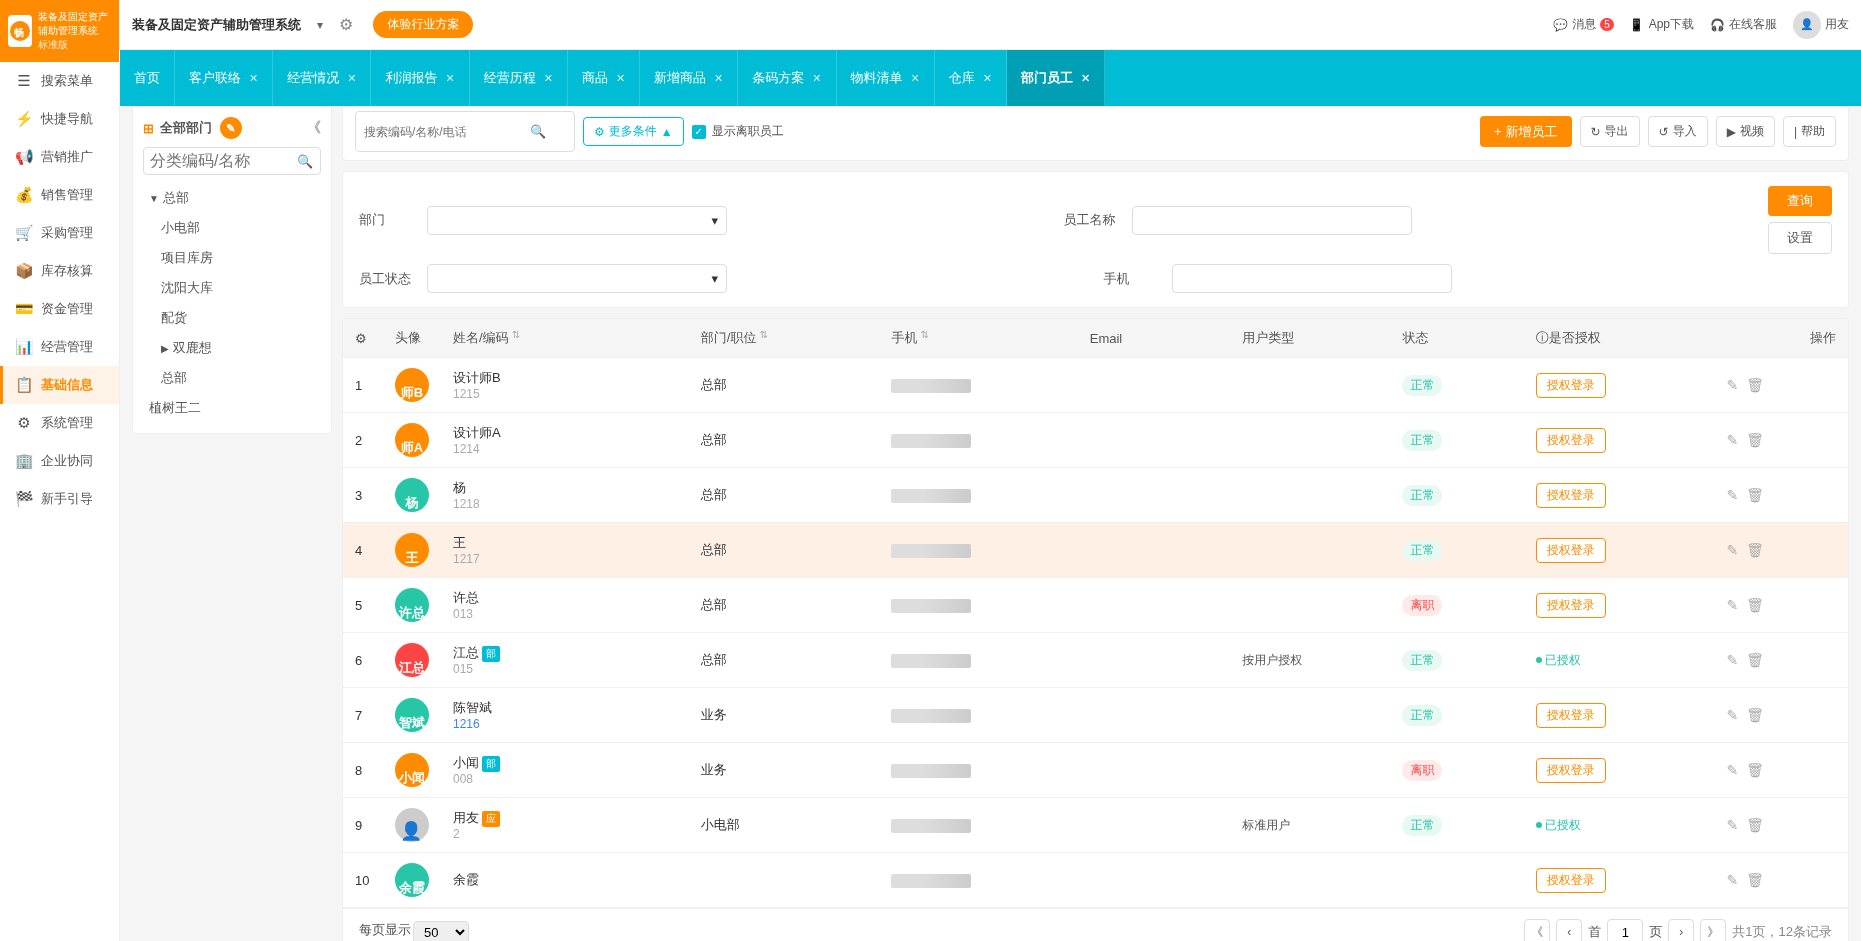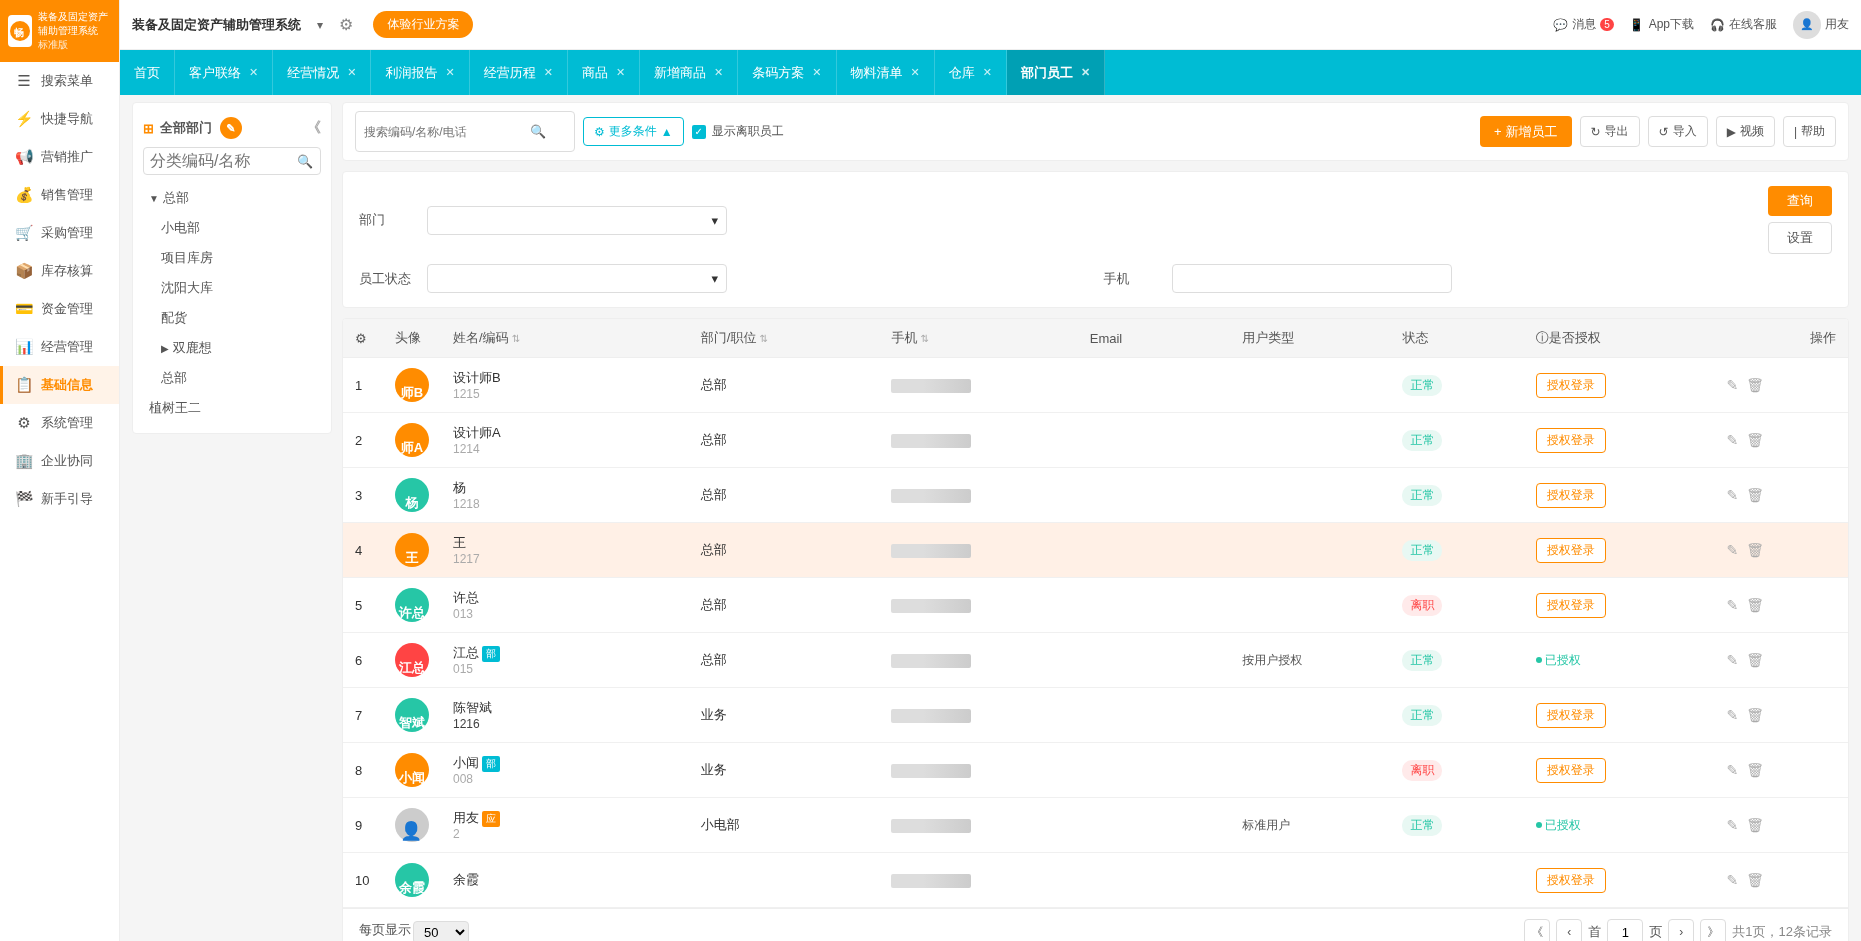--- a/index.html
+++ b/index.html
@@ -39,21 +39,21 @@
       background: #ff8c00; color: #fff; border: none; border-radius: 16px;
       padding: 5px 14px; font-size: 12px; cursor: pointer; margin-left: 8px;
     }
     .topbar-right { margin-left: auto; display: flex; align-items: center; gap: 16px; font-size: 12px; color: #555; }
     .topbar-right-item { display: flex; align-items: center; gap: 4px; cursor: pointer; }
     .badge { background: #f44; color: #fff; border-radius: 8px; font-size: 10px; padding: 1px 4px; }
     .user-avatar { width: 28px; height: 28px; border-radius: 50%; background: #ddd; display: flex; align-items: center; justify-content: center; font-size: 11px; color: #888; }
 
     
     .navtabs {
-      position: fixed; left: 120px; top: 50px; right: 0; height: 45px;
+      position: fixed; left: 120px; top: 50px; right: 0; height: 56px;
       background: #00bcd4; display: flex; align-items: stretch; z-index: 98;
       overflow-x: auto;
     }
     .navtab {
       display: flex; align-items: center; padding: 0 14px; color: #fff;
       font-size: 13px; cursor: pointer; white-space: nowrap; border-right: 1px solid rgba(255,255,255,0.2);
       gap: 6px;
     }
     .navtab.active { background: rgba(0,0,0,0.15); font-weight: bold; }
     .navtab-close { font-size: 11px; opacity: 0.8; margin-left: 2px; }
@@ -172,21 +172,21 @@
     thead tr { background: #f5f5f5; }
     th {
       padding: 10px 12px; text-align: left; font-size: 13px; color: #555;
       font-weight: normal; border-bottom: 1px solid #eee; white-space: nowrap;
     }
     td {
       padding: 10px 12px; font-size: 13px; color: #333; border-bottom: 1px solid #f0f0f0;
       vertical-align: middle;
     }
     tr.highlighted { background: #fff0e6; }
-    .th-sort { display: flex; align-items: center; gap: 3px; cursor: pointer; }
+    .th-sort { display: flex; align-items: flex-start; gap: 3px; cursor: pointer; }
     .sort-icon { font-size: 10px; color: #aaa; }
 
     
     .avatar {
       width: 34px; height: 34px; border-radius: 50%;
       display: flex; align-items: flex-end; justify-content: center;
       color: #fff; font-size: 13px; font-weight: bold;
     }
     .avatar-orange { background: #ff8c00; }
     .avatar-teal { background: #26c6a6; }
@@ -492,20 +492,24 @@
       </div>
 
       <div class="filter-form">
         <div class="filter-row">
           <div class="filter-field">
             <label class="filter-label">部门</label>
             <div class="filter-select" style="max-width:300px;">
               <span></span>
               <span>▾</span>
             </div>
+          </div>
+          <div class="filter-field">
+            <label class="filter-label">员工名称</label>
+            <input class="filter-input" type="text" style="max-width: 280px;">
           </div>
           <div class="filter-actions">
             <button class="btn-search">查询</button>
             <button class="btn-set">设置</button>
           </div>
         </div>
         <div class="filter-row">
           <div class="filter-field">
             <label class="filter-label">员工状态</label>
             <div class="filter-select" style="max-width:300px;">
@@ -774,21 +778,21 @@
   </tr>
               <tr>
     <td class="col-num">7</td>
     <td class="col-avatar">
       <div class="avatar avatar-teal">
                     <span>智斌</span>
                   </div>
     </td>
     <td class="col-name">
       <div>陈智斌</div>
-      <div style="color:#404040;font-size:12px;">1216</div>
+      <div style="color:#3b82f6;font-size:12px;">1216</div>
     </td>
     <td class="col-dept">
       <span>业务</span>
     </td>
     <td class="col-phone">
       <div class="phone-blur"></div>
     </td>
     <td class="col-email">
       <span></span>
     </td>

